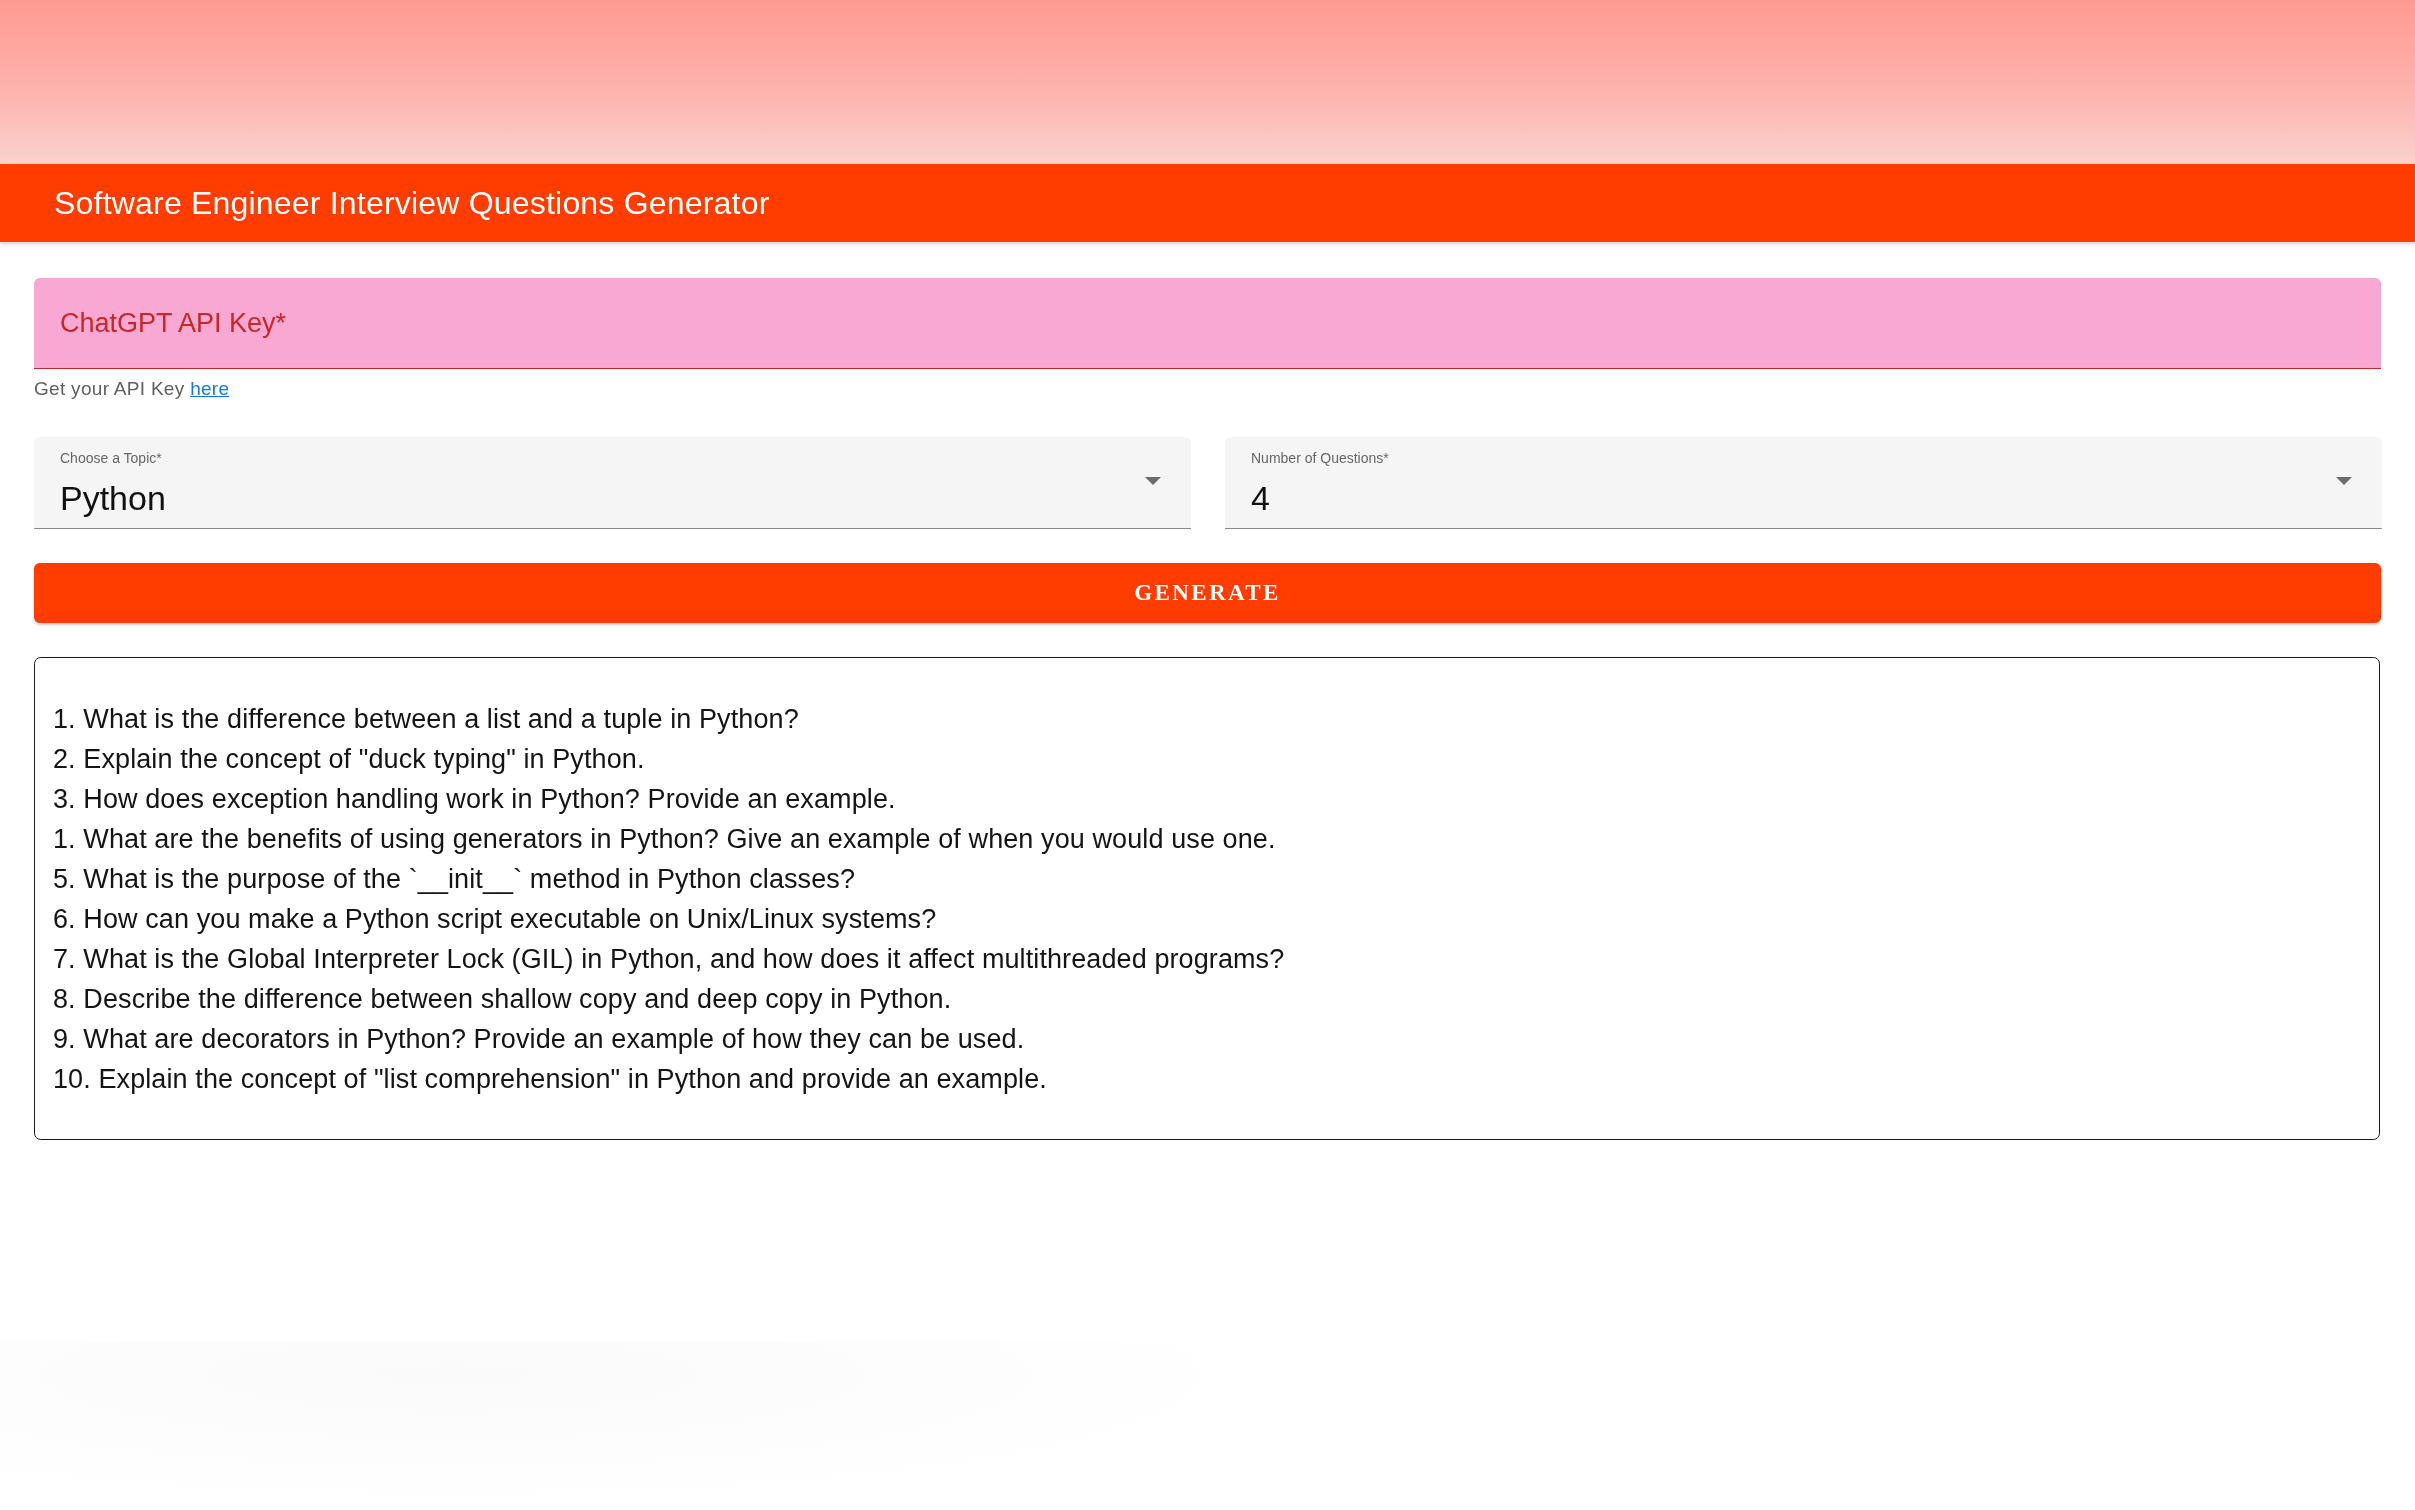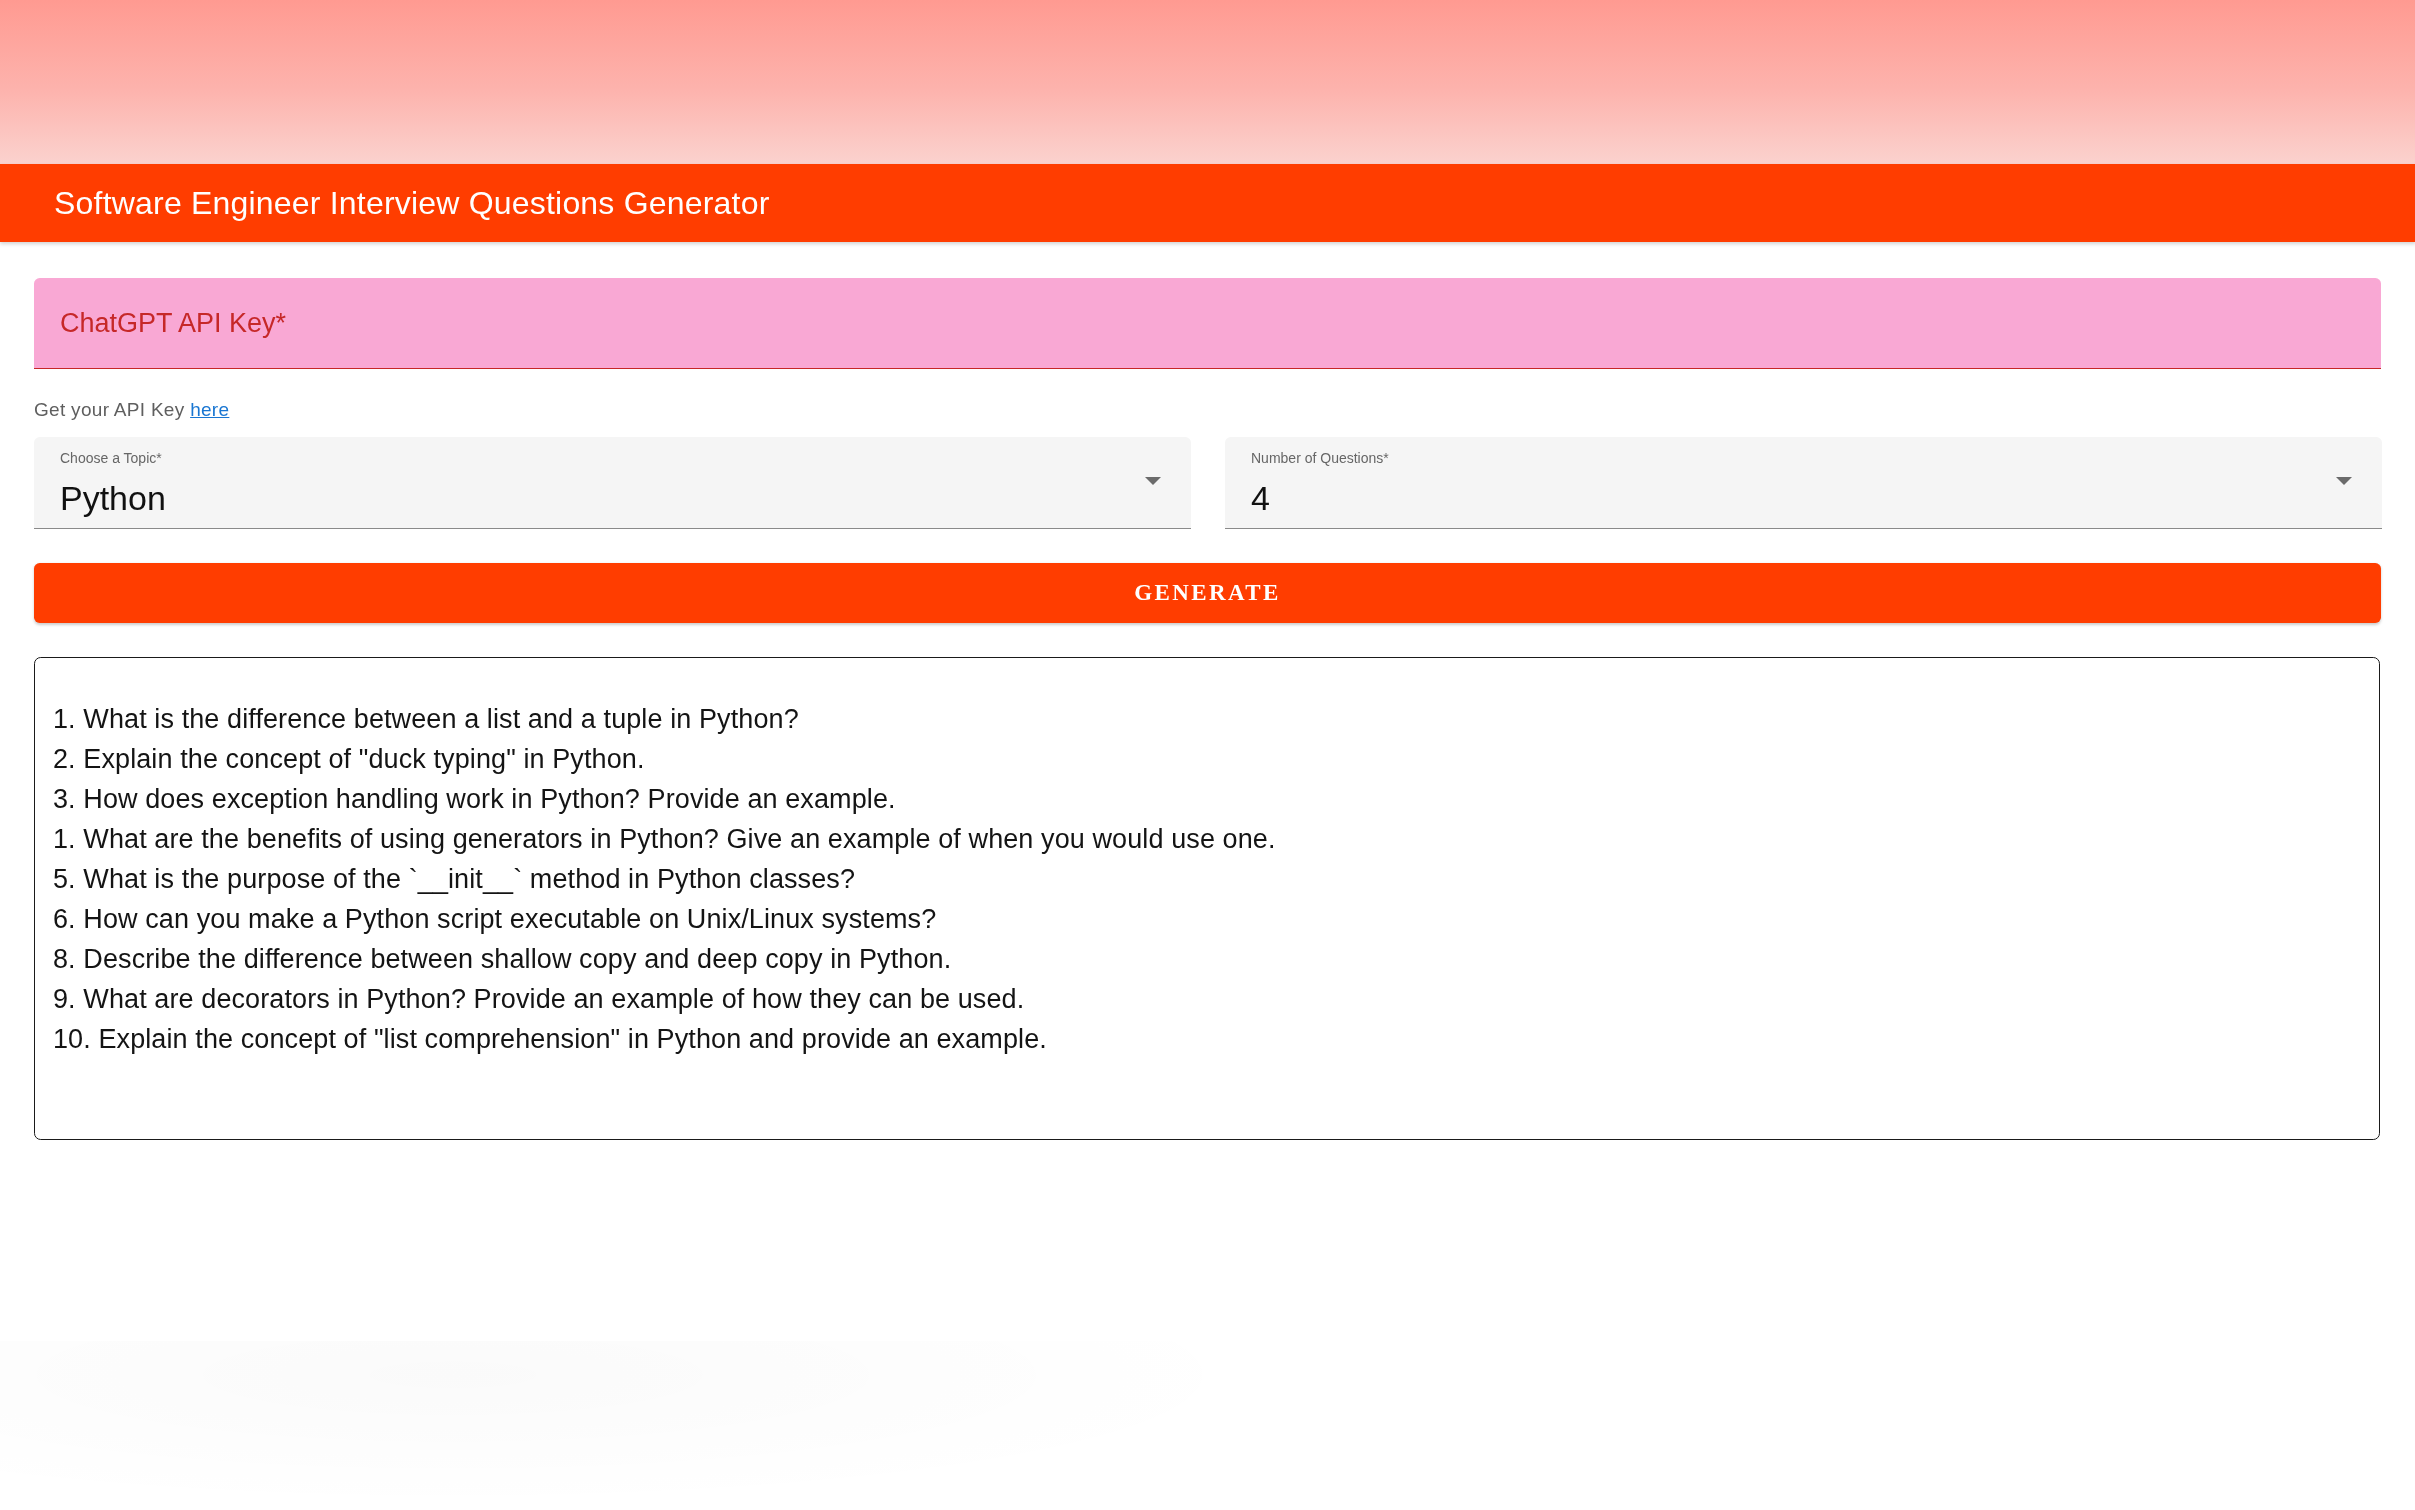--- a/index.html
+++ b/index.html
@@ -58,21 +58,20 @@
       top: 30px;
       font-size: 27px;
       color: #c62828;
     }
     .helper-text {
       position: absolute;
       left: 34px; top: 378px;
       font-size: 19px;
       color: #5f5f5f;
       letter-spacing: 0.3px;
-      margin-top: 21px;
     }
     .helper-link {
       color: #1976d2;
       text-decoration: underline;
       cursor: pointer;
     }
     .select-field {
       position: absolute;
       top: 437px;
       height: 91px;
@@ -193,20 +192,21 @@
   <button class="generate-button">GENERATE</button>
 
   <div class="output-box">
     <ul class="question-list">
       <li class="question-item">1. What is the difference between a list and a tuple in Python?</li>
       <li class="question-item">2. Explain the concept of "duck typing" in Python.</li>
       <li class="question-item">3. How does exception handling work in Python? Provide an example.</li>
       <li class="question-item">1. What are the benefits of using generators in Python? Give an example of when you would use one.</li>
       <li class="question-item">5. What is the purpose of the `__init__` method in Python classes?</li>
       <li class="question-item">6. How can you make a Python script executable on Unix/Linux systems?</li>
+      <li class="question-item">7. What is the Global Interpreter Lock (GIL) in Python, and how does it affect multithreaded programs?</li>
       <li class="question-item">8. Describe the difference between shallow copy and deep copy in Python.</li>
       <li class="question-item">9. What are decorators in Python? Provide an example of how they can be used.</li>
       <li class="question-item">10. Explain the concept of "list comprehension" in Python and provide an example.</li>
     </ul>
   </div>
 
   <div class="bottom-shade"></div>
 </div>
 
 

